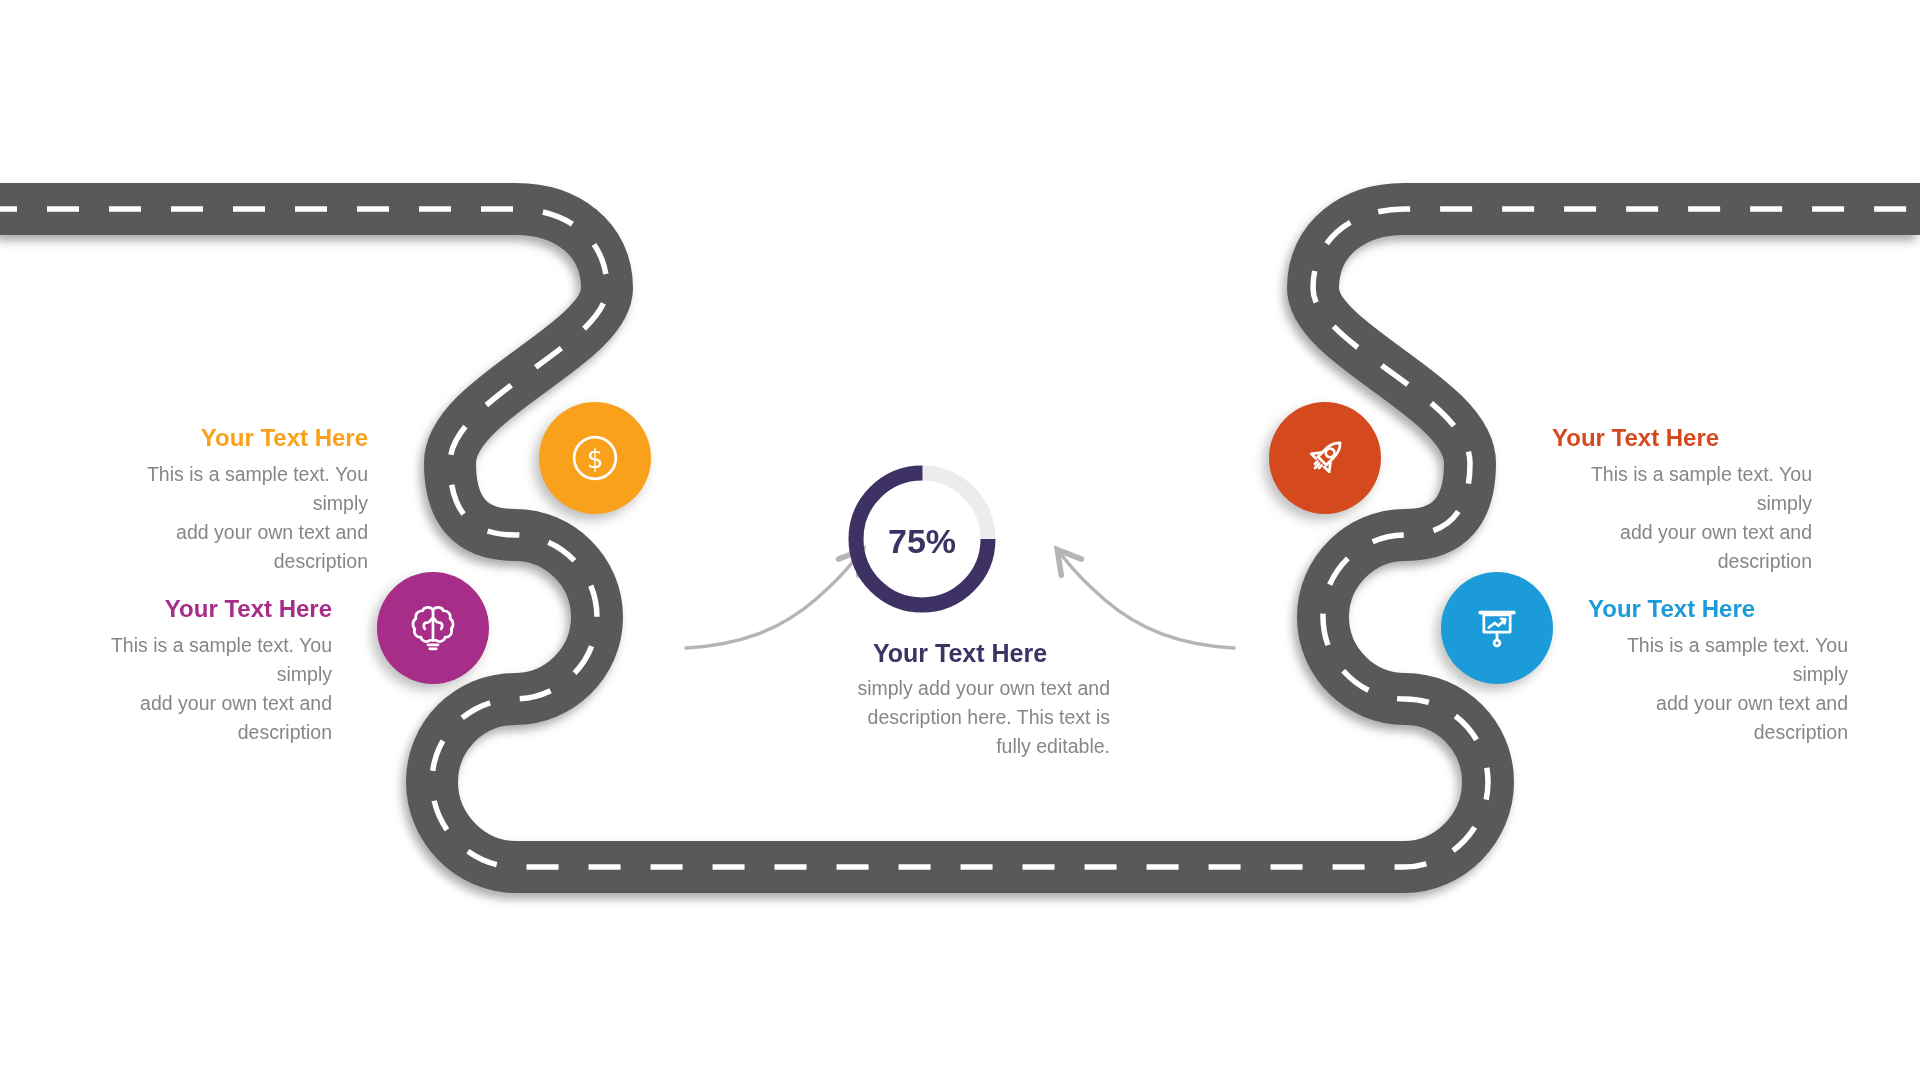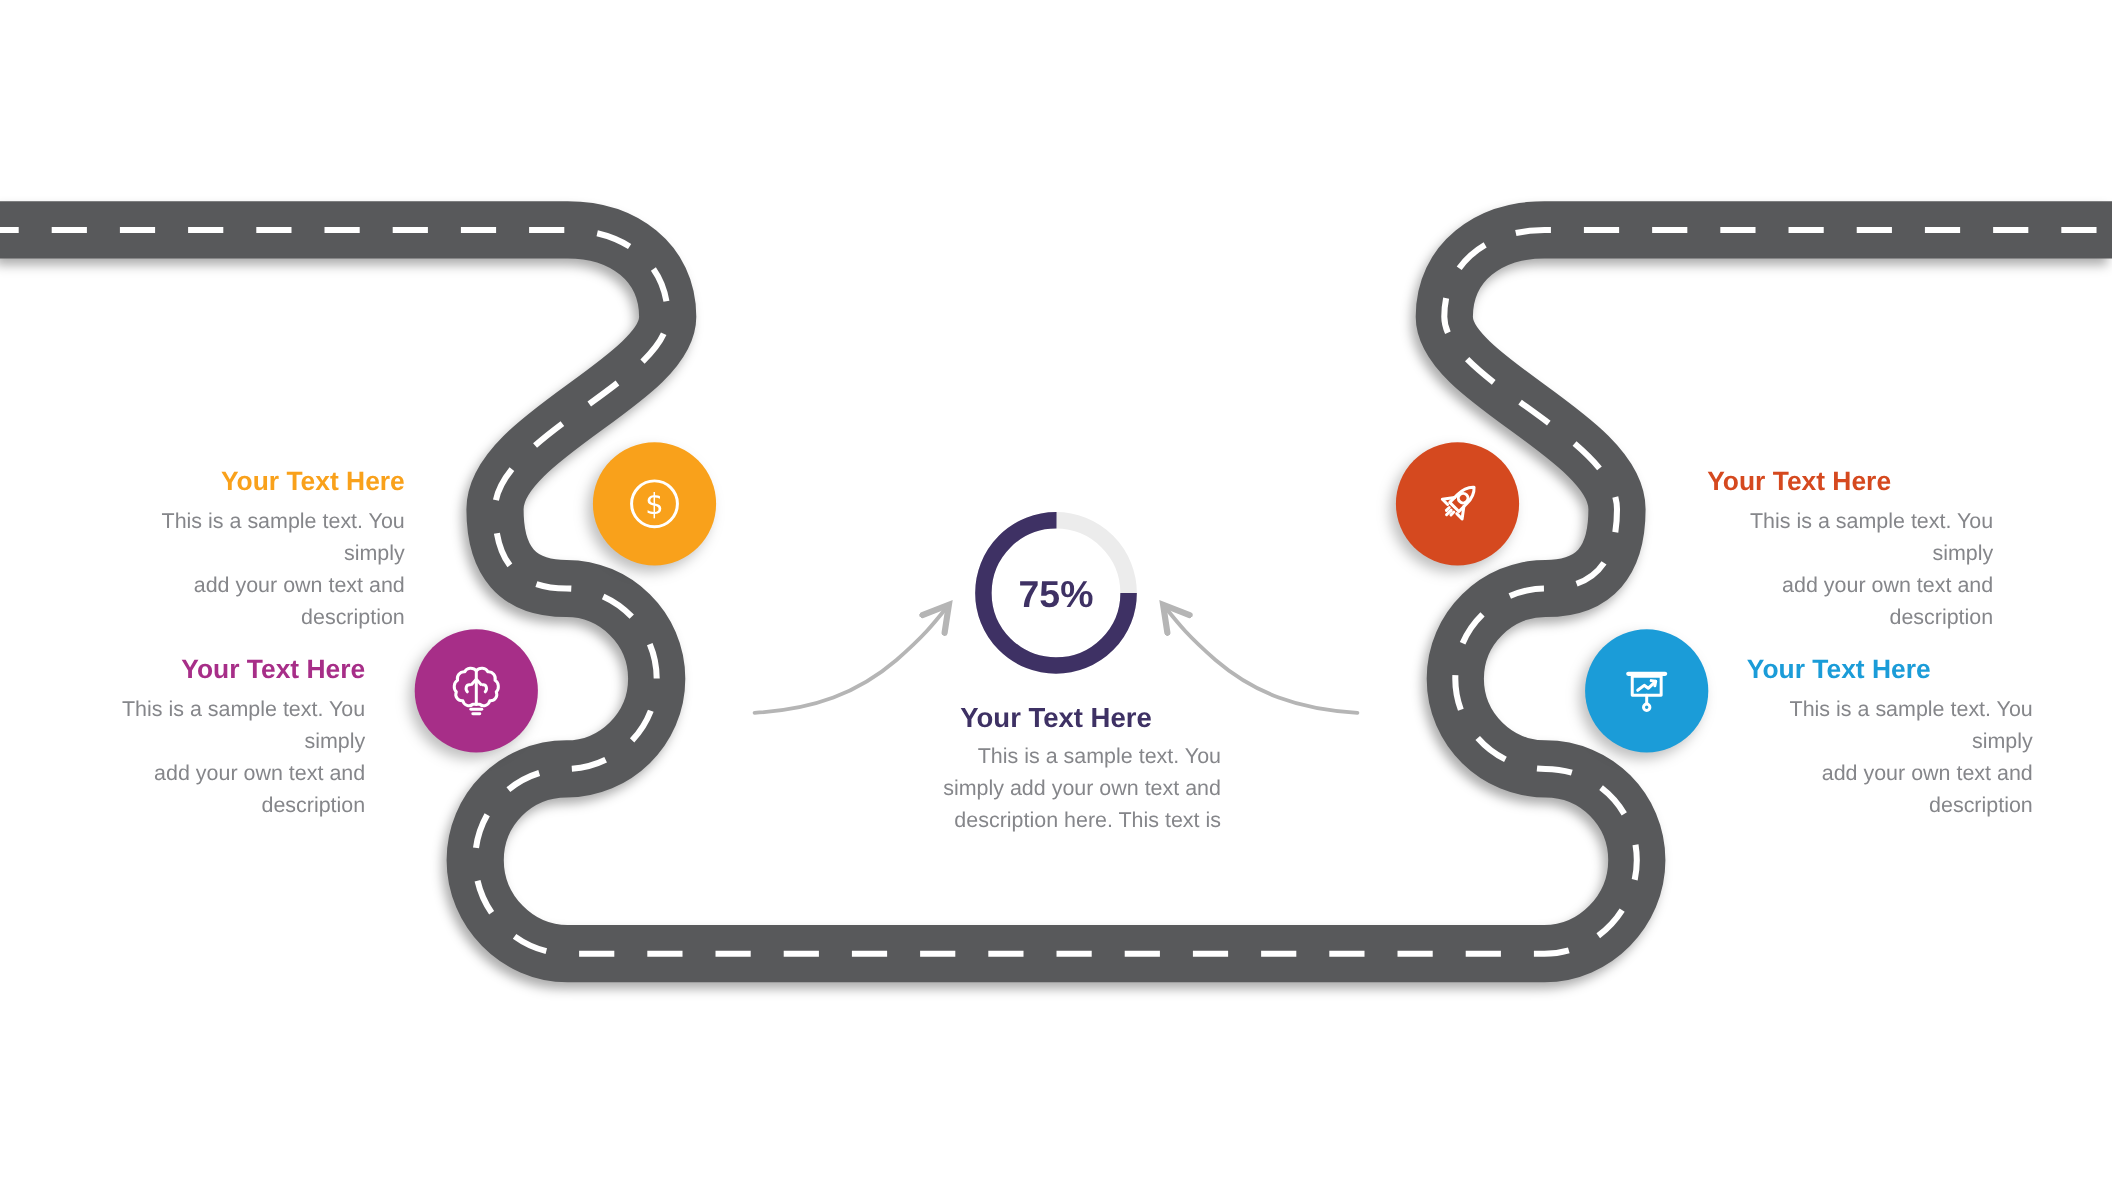--- a/index.html
+++ b/index.html
@@ -17,21 +17,21 @@
   .milestone-circle svg{display:block;}
   .icon-stroke{fill:none;stroke:#fff;stroke-width:3;stroke-linecap:round;stroke-linejoin:round;}
   .text-block{position:absolute;width:260px;}
   .text-block.align-right{text-align:right;}
   .text-block.align-left{text-align:left;}
   .text-block h3{margin:0 0 8px 0;font-size:24px;line-height:29px;font-weight:bold;}
   .body-text{font-size:19.5px;line-height:29px;}
   .body-text span{display:block;text-align:right;}
   .center-block{position:absolute;left:810px;top:638px;width:300px;text-align:center;}
   .center-block h3{margin:0 0 6px 0;font-size:25px;line-height:30px;font-weight:bold;}
-  .donut-wrap{position:absolute;left:875px;top:454px;width:170px;height:170px;}
+  .donut-wrap{position:absolute;left:837px;top:454px;width:170px;height:170px;}
   .donut-percent{font-size:34px;font-weight:bold;}
 </style>
 </head>
 <body>
 
 <div class="stage">
 
   <svg class="layer road-svg" viewBox="0 0 1920 1080">
     <path d="M 0 209 L 516 209
              C 566 209 607 238 607 288
@@ -156,19 +156,19 @@
     <svg width="170" height="170" viewBox="0 0 170 170">
       <circle cx="85" cy="85" r="66" fill="none" stroke-width="15" stroke="#ECECEC"></circle>
       <circle cx="85" cy="85" r="66" fill="none" stroke-width="15" stroke-dasharray="311.0 103.7" style="stroke: rgb(62, 49, 100);"></circle>
       <text x="85" y="87" text-anchor="middle" dominant-baseline="central" class="donut-percent" style="fill: rgb(62, 49, 100);">75%</text>
     </svg>
   </div>
 
   <div class="center-block">
     <h3 style="color: rgb(62, 49, 100);">Your Text Here</h3>
     <div class="body-text" style="color: rgb(133, 134, 138);">
-      <span>This is a sample text. You</span>
       <span>simply add your own text and</span>
       <span>description here. This text is</span>
+      <span>fully editable.</span>
     </div>
   </div>
 
 </div>
 
 </body></html>

